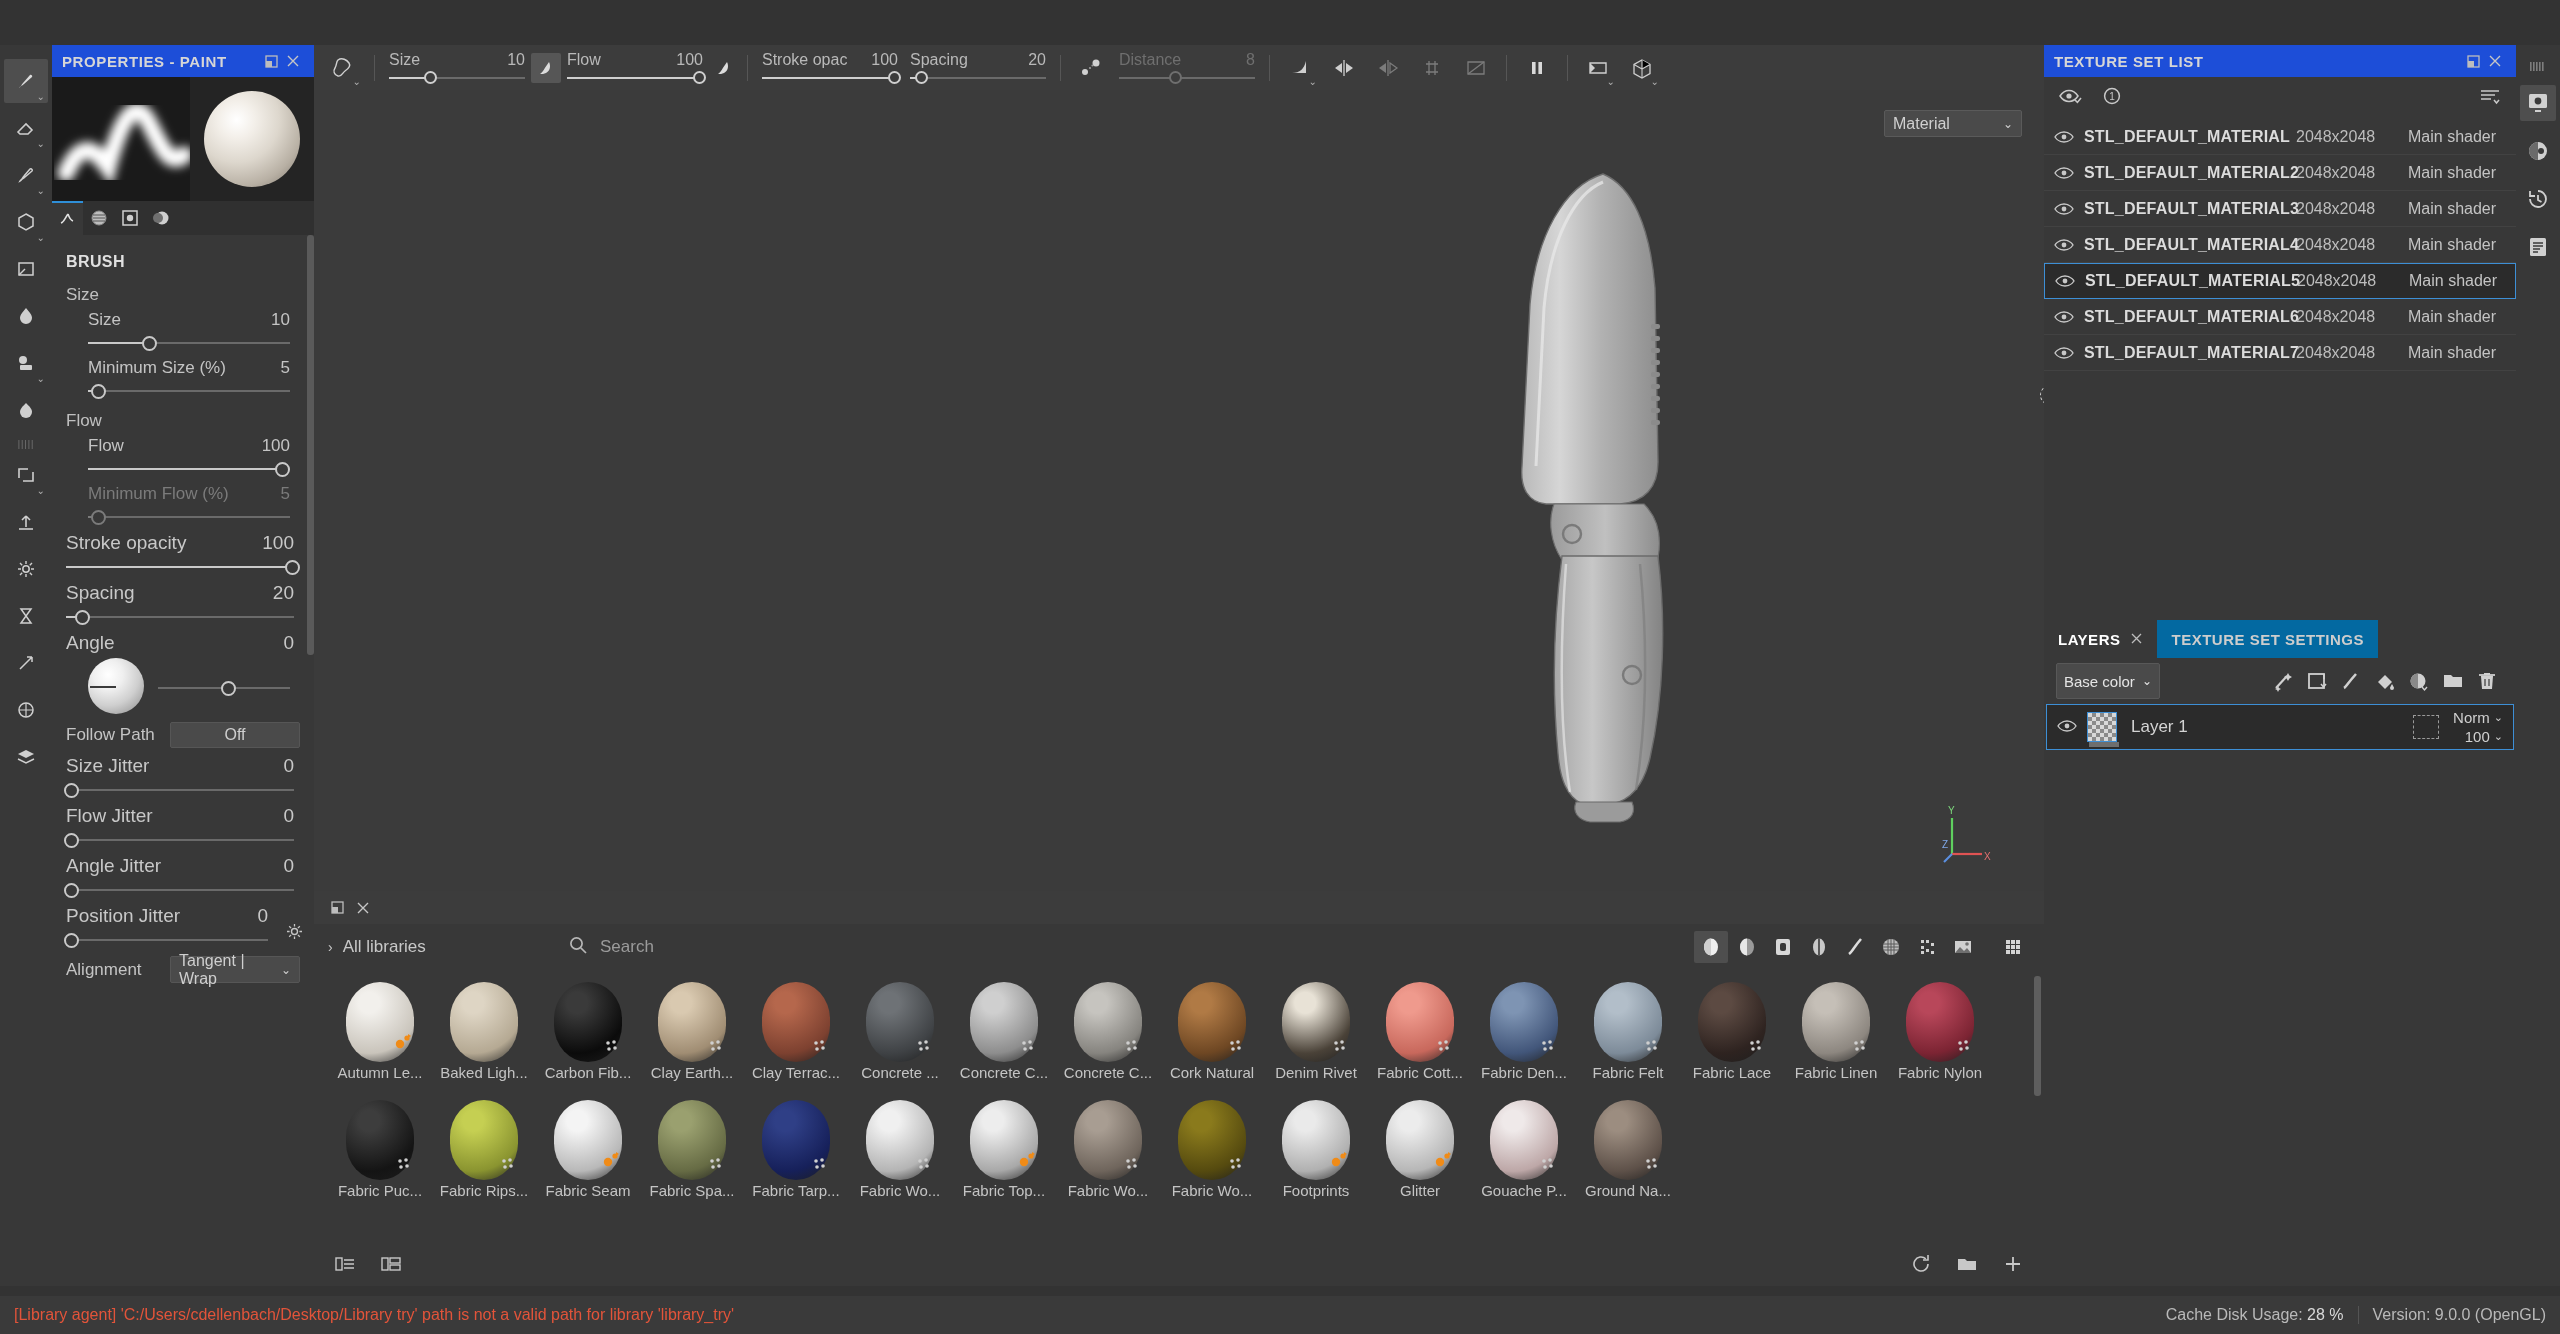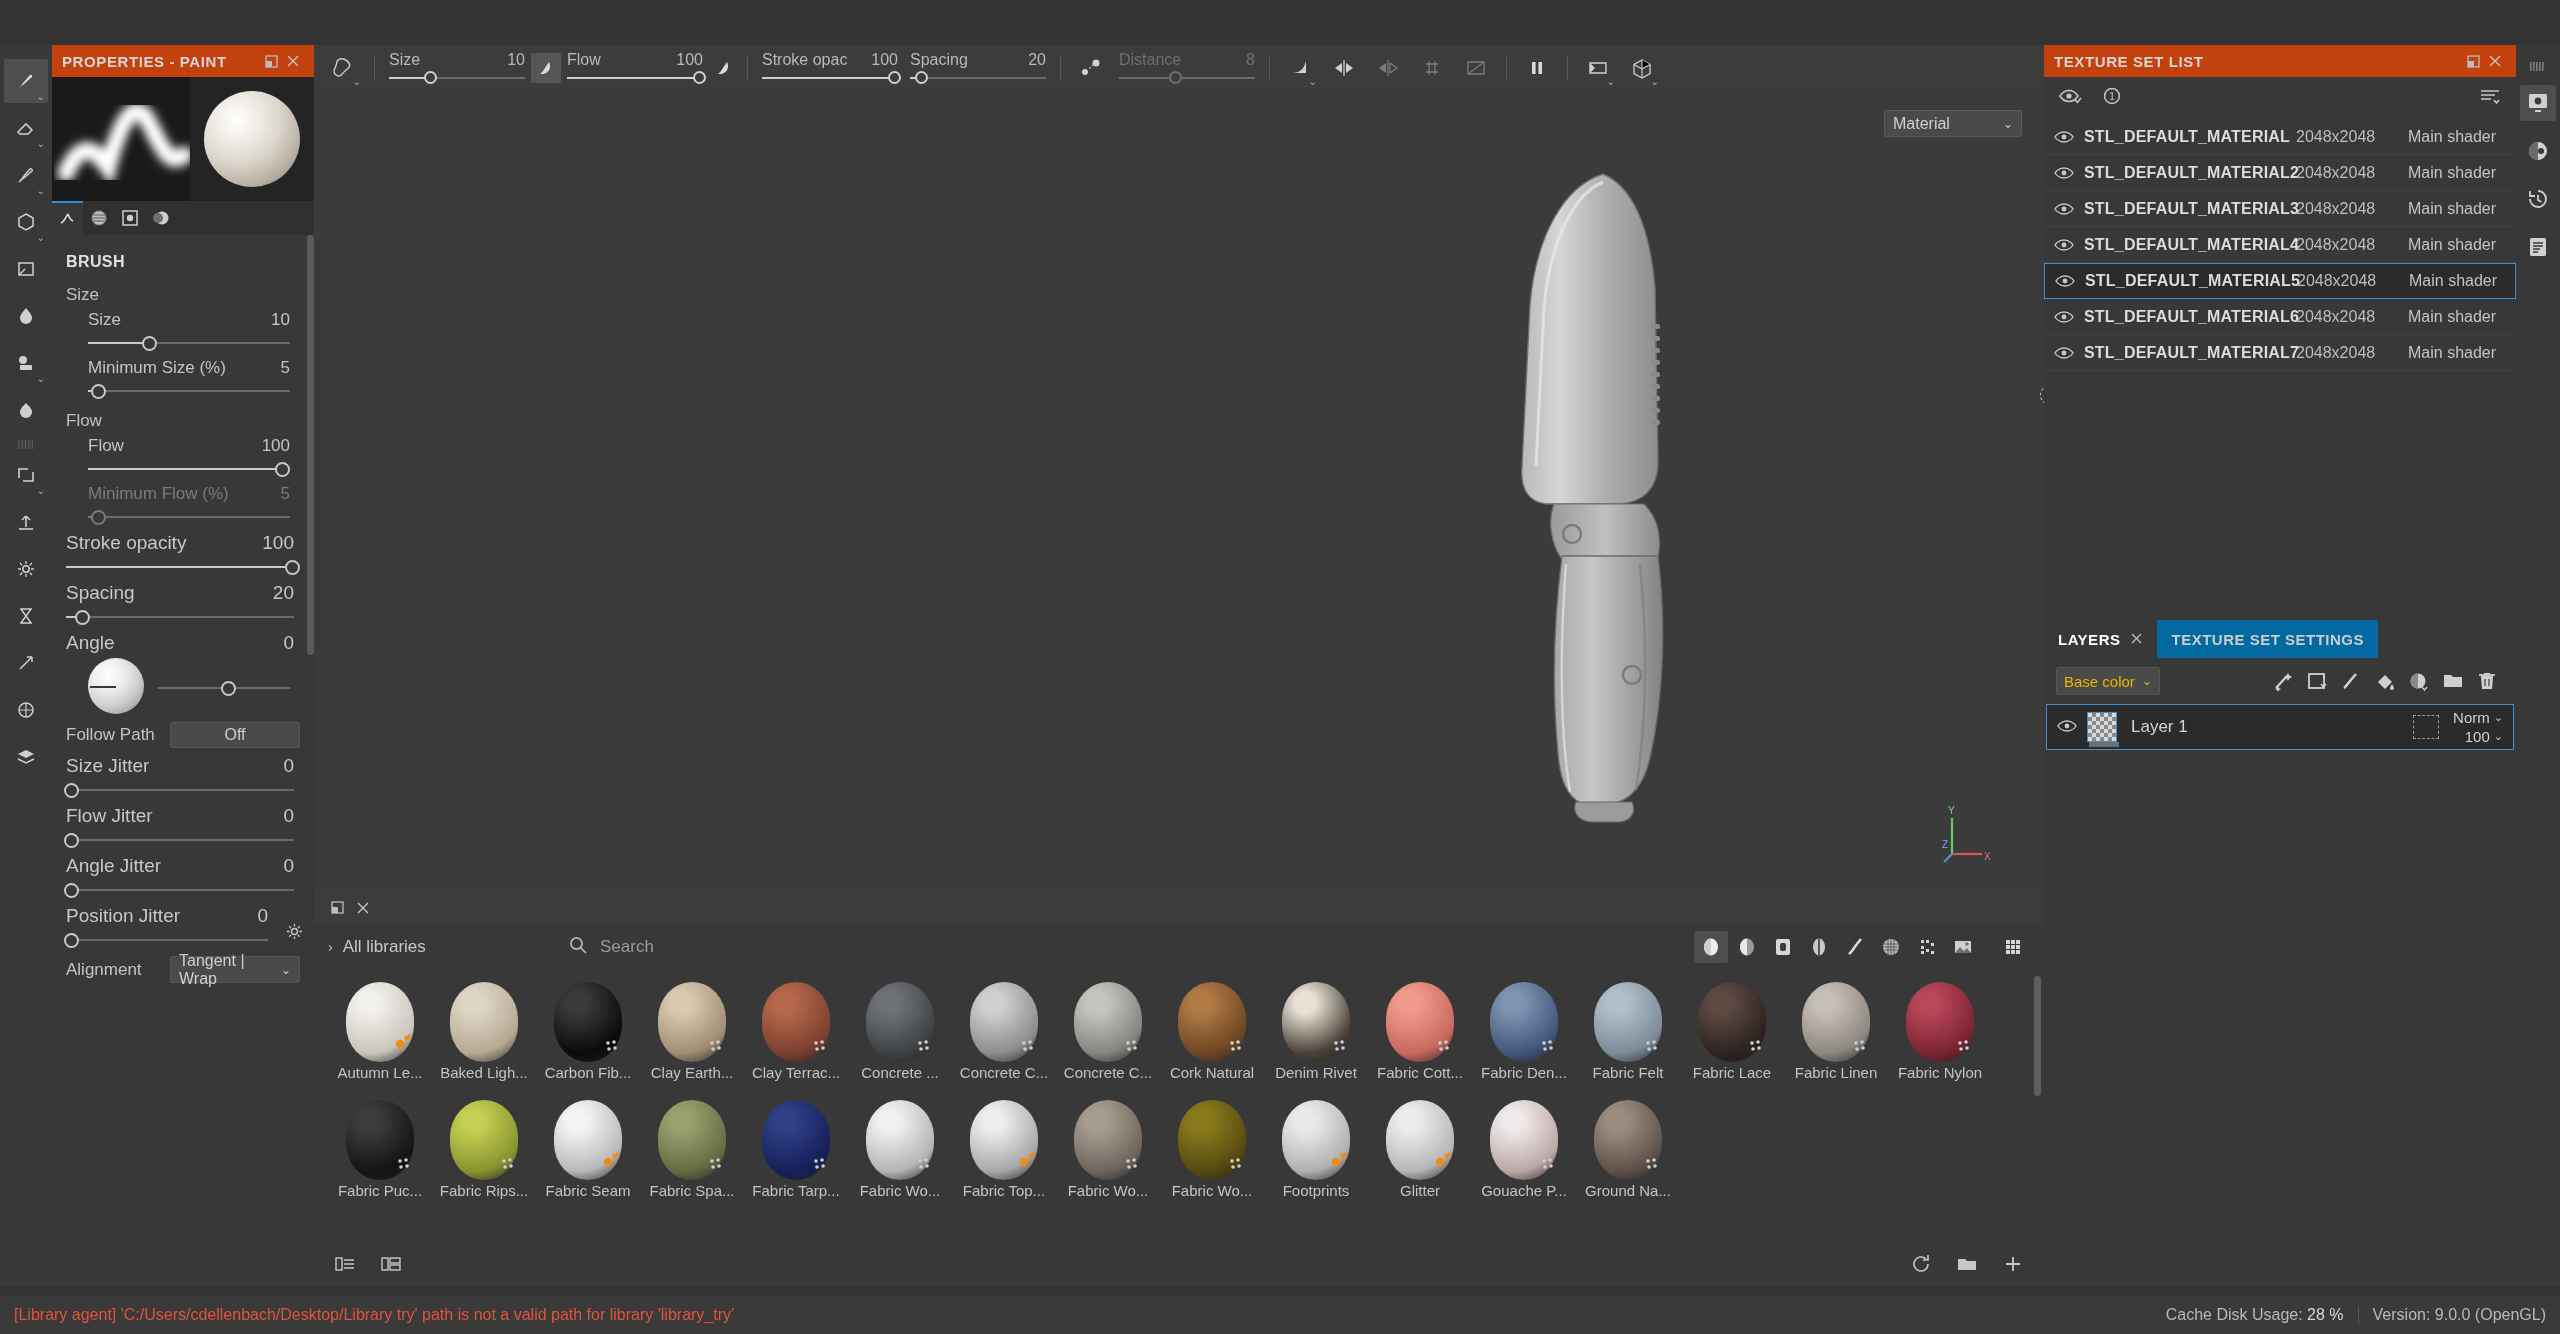--- a/index.html
+++ b/index.html
@@ -40,21 +40,21 @@
     position:absolute; right:3px; bottom:1px; font-size:10px; color:#b0b0b0; line-height:1;
   }
   .railtxt { font-size:9px; color:#777; letter-spacing:1px; margin:4px 0 4px; }
 
   
   .props {
     position:absolute; left:52px; top:45px; width:262px; height:1241px;
     background:#383838; display:flex; flex-direction:column;
   }
   .panelhdr {
-    height:32px; background:#c2410c; display:flex; align-items:center;
+    height:32px; background:#1d4ed8; display:flex; align-items:center;
     padding:0 10px; flex:0 0 auto;
   }
   .panelhdr .ttl {
     font-size:15px; font-weight:bold; letter-spacing:.6px; color:#d6d6d6; flex:1;
   }
   .panelhdr .hbtn { width:22px; height:22px; display:flex; align-items:center; justify-content:center; color:#bdbdbd; }
   .previewrow { height:124px; display:flex; background:#1c1c1c; flex:0 0 auto; }
   .preview-alpha { flex:1; position:relative; overflow:hidden; background:#1a1a1a; }
   .preview-alpha svg { position:absolute; left:0; top:0; }
   .preview-mat { width:124px; background:#242424; display:flex; align-items:center; justify-content:center; }
@@ -190,22 +190,22 @@
   .tsl-row .shd { color:#c4c4c4; font-size:16px; }
 
   .layers { flex:1; display:flex; flex-direction:column; background:#383838; }
   .lay-tabs { height:38px; display:flex; align-items:stretch; background:#383838; }
   .lay-tab { display:flex; align-items:center; gap:10px; padding:0 14px; font-size:15px; font-weight:bold; letter-spacing:.5px; }
   .lay-tab.act { color:#ffffff; }
   .lay-tab.inact { background:#0369a1; color:#cdcdcd; }
   .lay-toolbar { height:46px; display:flex; align-items:center; padding:0 12px; gap:0; }
   .lay-toolbar .spacer { flex:1; }
   .blendsel {
-    width:104px; height:28px; background:#4a4a4a; border:1px solid #585858; border-radius:2px;
-    display:flex; align-items:center; justify-content:space-between; padding:0 7px; font-size:15px; color:#eab308;
+    width:104px; height:36px; background:#4a4a4a; border:1px solid #585858; border-radius:2px;
+    display:flex; align-items:center; justify-content:space-between; padding:0 7px; font-size:15px; color:#e5e5e5;
   }
   .lay-ibtn { width:34px; height:30px; display:flex; align-items:center; justify-content:center; }
   .lay-row {
     height:46px; margin:0 2px; border:1px solid #3d8fd6; background:#2b2b2b;
     display:flex; align-items:center; padding:0 10px; position:relative;
   }
   .lay-row .eye { width:30px; }
   .lay-thumb { width:30px; height:30px; border:1px solid #3d8fd6; position:relative; overflow:hidden; }
   .lay-name { flex:1; padding-left:14px; font-size:17px; color:#d4d4d4; }
   .lay-mask { width:26px; height:24px; border:1px dashed #9a9a9a; margin-right:10px; }

